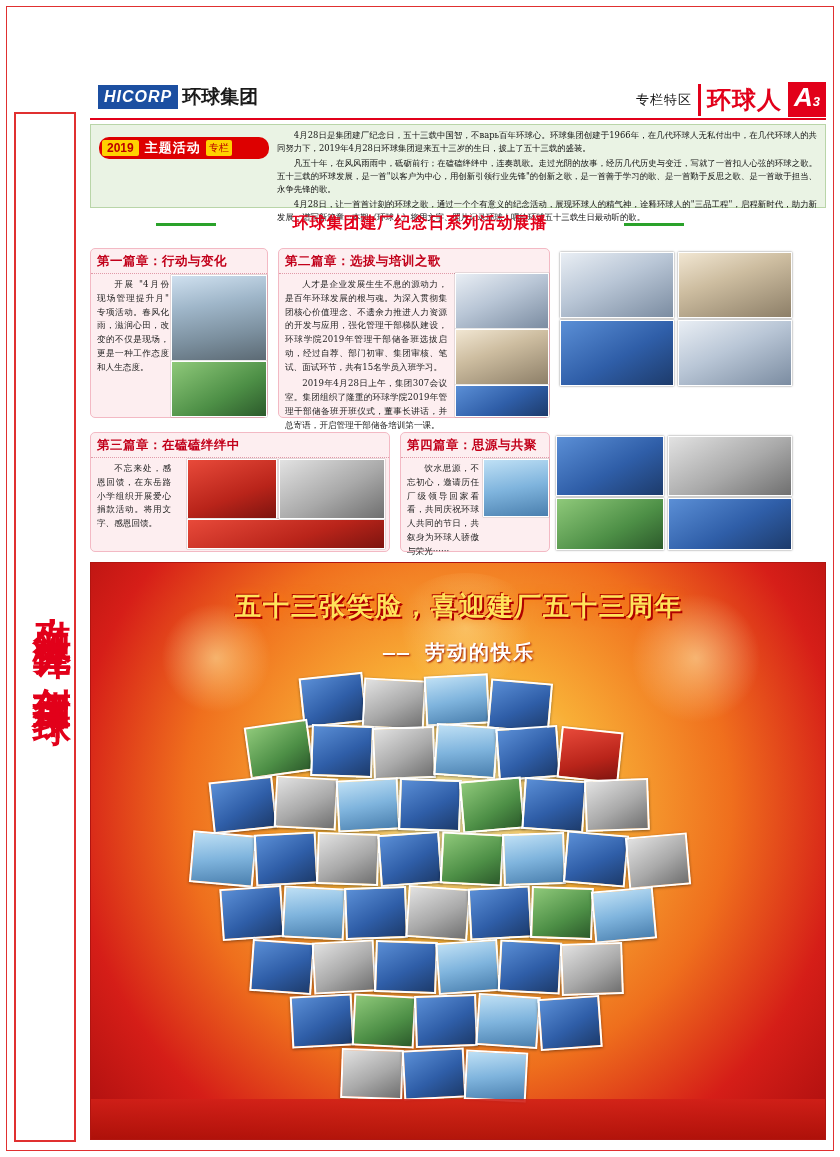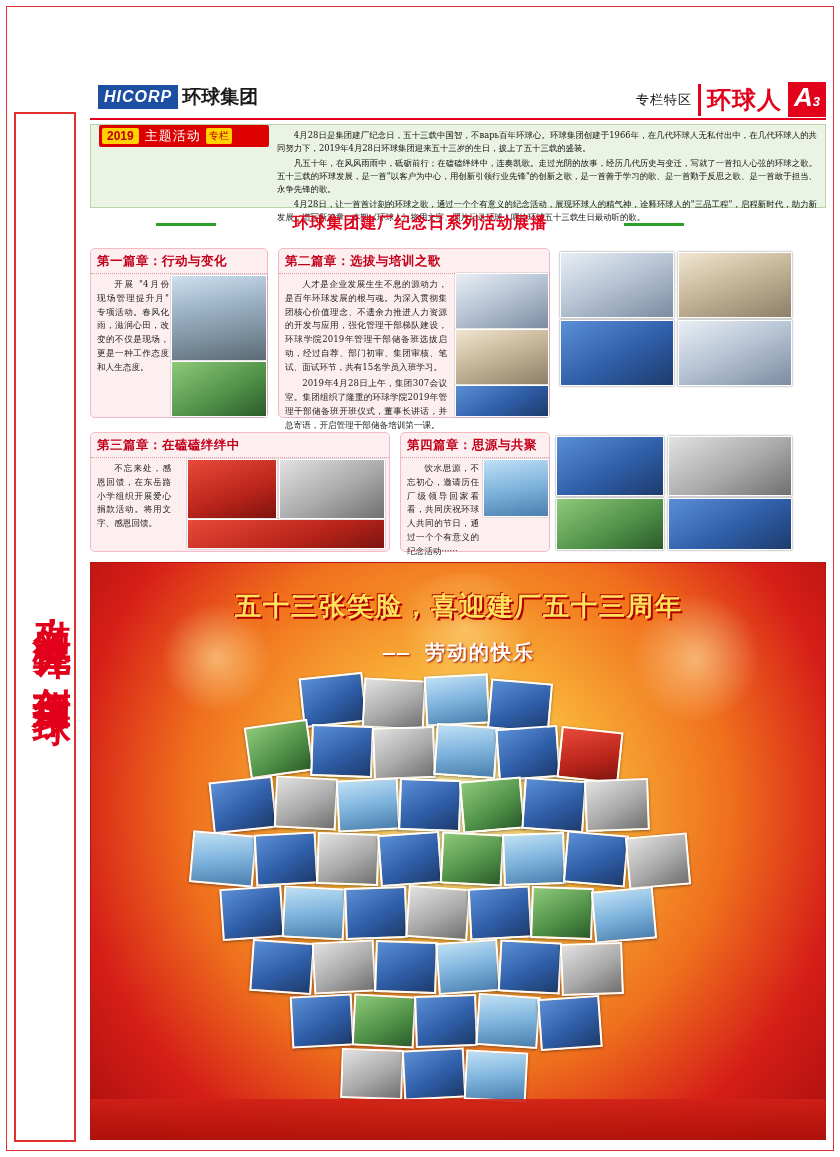--- a/index.html
+++ b/index.html
@@ -25,23 +25,23 @@
   .logo-cn{font-family:"DejaVu Serif","Liberation Serif",serif;font-weight:bold;font-size:19px;color:#1a1a1a;}
   .masthead-right{position:absolute;right:0px;top:-2px;display:flex;align-items:center;gap:6px;}
   .col-tag{font-family:"DejaVu Serif","Liberation Serif",serif;font-size:13px;color:#111;letter-spacing:1px;}
   .paper-name{font-family:"DejaVu Serif","Liberation Serif",serif;font-weight:bold;font-size:24px;color:#e2001a;letter-spacing:1px;border-left:3px solid #e2001a;padding-left:6px;}
   .page-num{background:#e2001a;color:#fff;font-weight:bold;font-size:26px;font-style:italic;padding:0 6px;line-height:30px;}
   .page-num sub{font-size:13px;vertical-align:baseline;}
   .rule{position:absolute;left:90px;top:118px;width:736px;height:2px;background:#e2001a;}
 
   
   .intro{position:absolute;left:90px;top:124px;width:736px;height:84px;background:#eaf3e4;border:1px solid #b9d5a8;box-sizing:border-box;}
-  .intro-badge{position:absolute;left:8px;top:0;width:170px;height:22px;background:#d00;border-radius:2px;display:flex;align-items:center;}
+  .intro-badge{position:absolute;left:8px;top:12px;width:170px;height:22px;background:#d00;border-radius:10px;display:flex;align-items:center;}
   .badge-year{background:#ffd200;color:#b00;font-weight:bold;font-size:12px;padding:1px 5px;margin-left:3px;border-radius:2px;}
-  .badge-main{color:#fff;font-weight:normal;font-size:13px;margin-left:6px;letter-spacing:1px;}
+  .badge-main{color:#fff;font-weight:bold;font-size:13px;margin-left:6px;letter-spacing:1px;}
   .badge-sub{background:#ffd200;color:#b00;font-size:10px;padding:1px 3px;margin-left:5px;border-radius:2px;}
   .intro-text{position:absolute;left:186px;top:4px;width:540px;font-family:"DejaVu Serif","Liberation Serif",serif;font-size:8.4px;line-height:1.55;color:#111;text-align:justify;}
   .intro-text p{margin:0 0 2px 0;text-indent:2em;}
 
   
   .series-title{position:absolute;left:160px;top:210px;width:520px;height:26px;
     display:flex;align-items:center;justify-content:center;
     font-family:"DejaVu Serif","Liberation Serif",serif;font-weight:bold;font-size:16px;color:#e2001a;letter-spacing:1px;}
   .series-title:before,.series-title:after{content:"";position:absolute;top:13px;width:60px;height:3px;background:#2aa22a;}
   .series-title:before{left:-4px}.series-title:after{right:-4px}
@@ -156,21 +156,21 @@
       <p>不忘来处，感恩回馈，在东岳路小学组织开展爱心捐款活动。将用文字、感恩回馈。</p>
     </div>
     <div class="ph p-red" style="left:96px;top:26px;width:88px;height:58px;"></div>
     <div class="ph p-red" style="left:96px;top:86px;width:196px;height:28px;"></div>
     <div class="ph p-grey" style="left:188px;top:26px;width:104px;height:58px;"></div>
   </div>
 
   <div class="card" id="card4">
     <div class="card-title">第四篇章：思源与共聚</div>
     <div class="card-body" style="width:72px;">
-      <p>饮水思源，不忘初心，邀请历任厂级领导回家看看，共同庆祝环球人共同的节日，通过一个个有意义的纪念活动······</p>
+      <p>饮水思源，不忘初心，邀请历任厂级领导回家看看，共同庆祝环球人共同的节日，共叙身为环球人骄傲与荣光······</p>
     </div>
     <div class="ph p-sky" style="left:82px;top:26px;width:64px;height:56px;"></div>
   </div>
   <div class="ph p-blue b" style="left:556px;top:436px;width:106px;height:58px;"></div>
   <div class="ph p-grey b" style="left:668px;top:436px;width:122px;height:58px;"></div>
   <div class="ph p-green b" style="left:556px;top:498px;width:106px;height:50px;"></div>
   <div class="ph p-blue b" style="left:668px;top:498px;width:122px;height:50px;"></div>
 
   <div class="poster">
     <div class="fw" style="left:70px;top:40px;width:110px;height:110px;background:radial-gradient(circle,rgba(255,255,190,.9),rgba(255,140,40,0) 70%);"></div>

